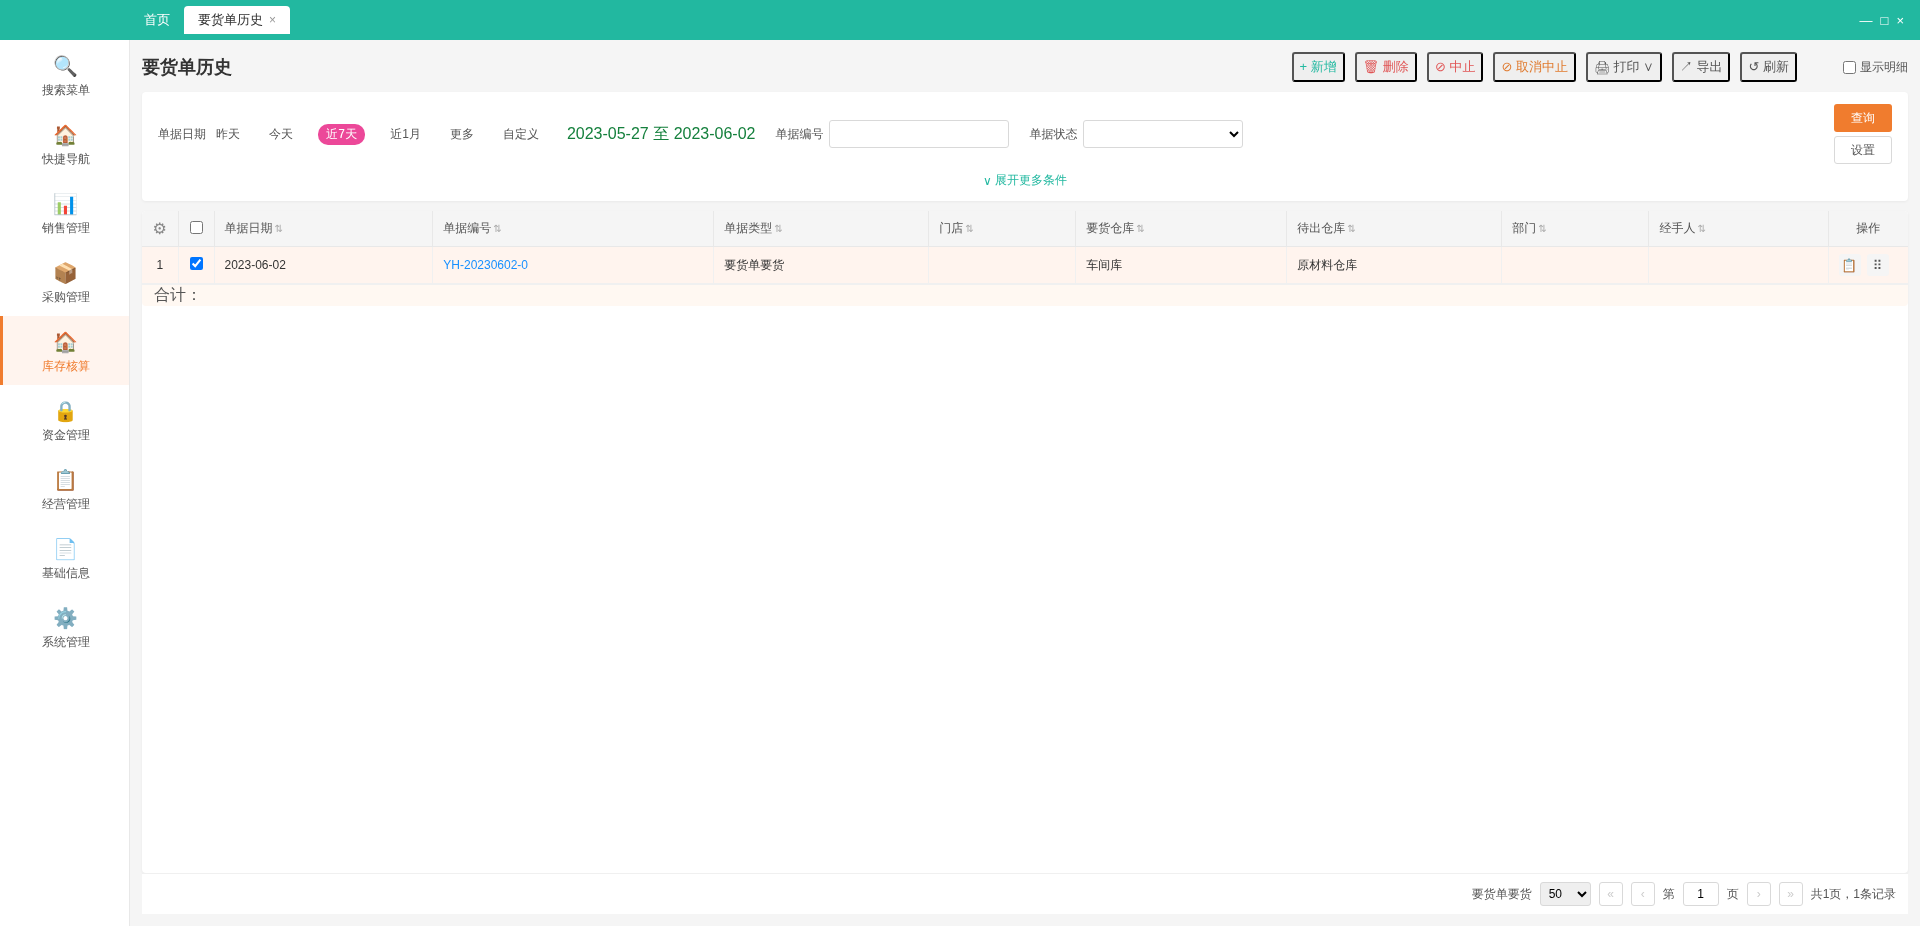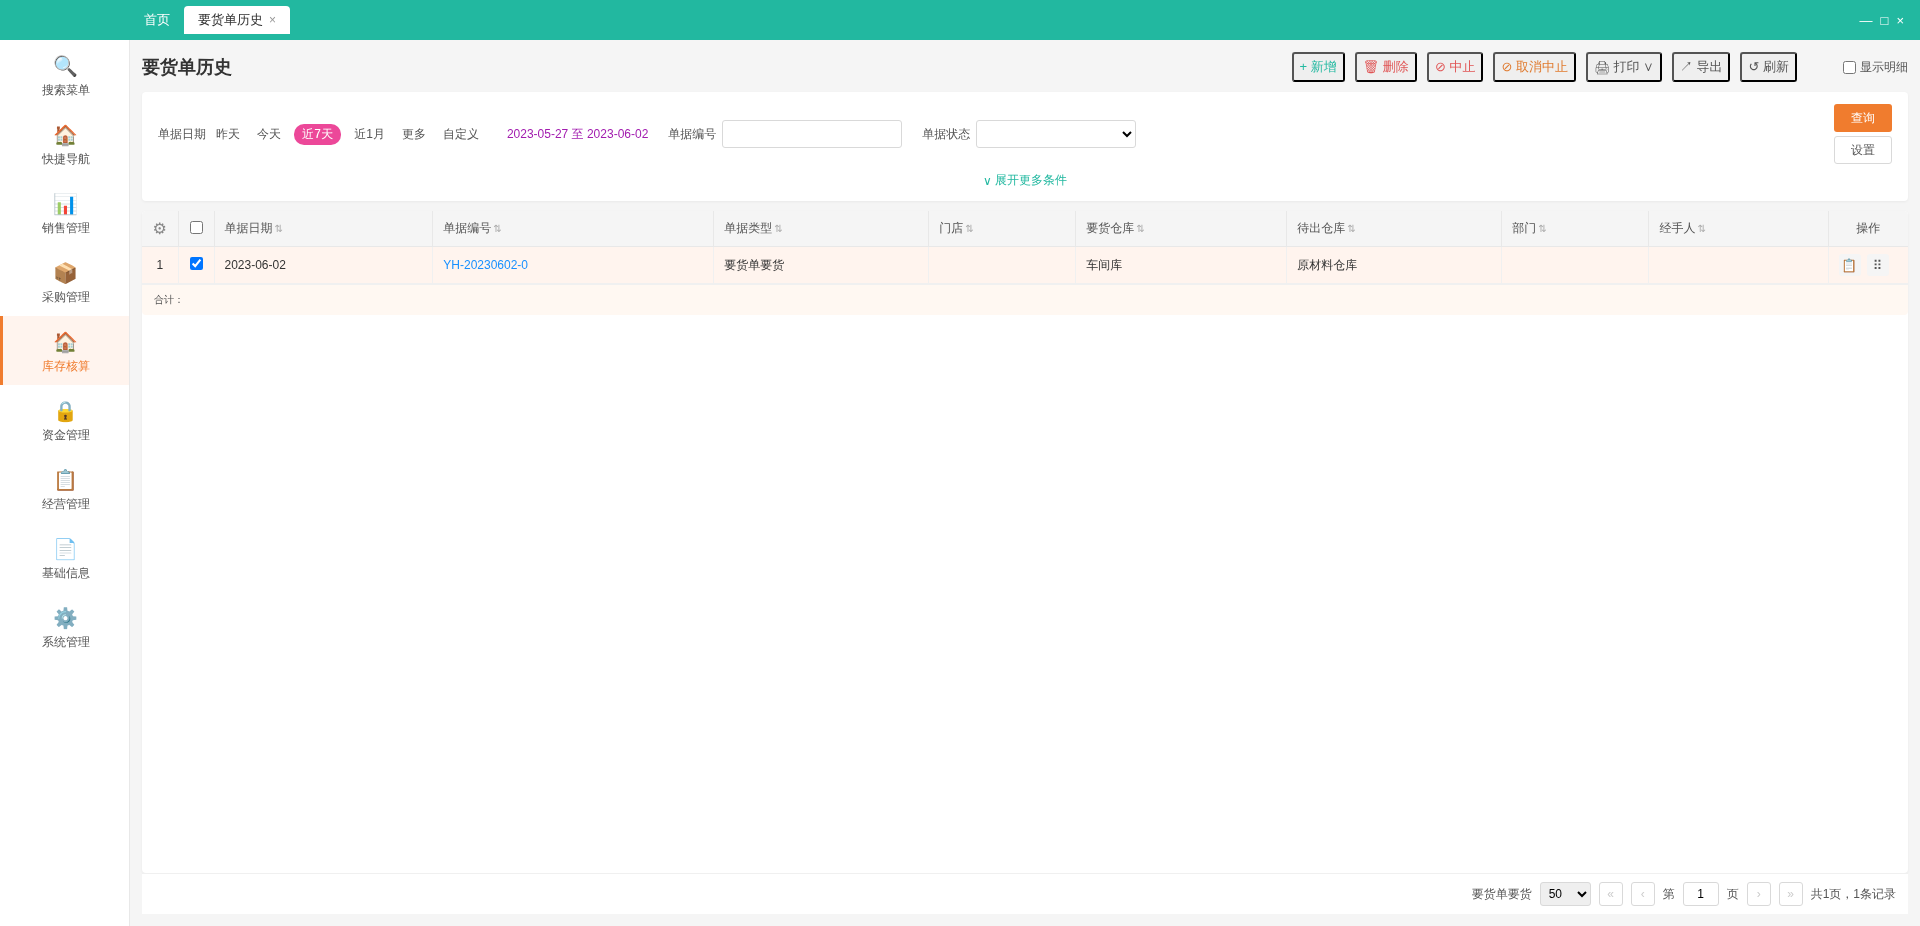--- a/index.html
+++ b/index.html
@@ -158,39 +158,39 @@
       gap: 6px;
     }
     .filter-label {
       font-size: 12px;
       color: #555;
       white-space: nowrap;
     }
     .date-range-btns {
       display: flex;
       align-items: center;
-      gap: 9px;
+      gap: 21px;
     }
     .date-btn {
       font-size: 12px;
       color: #555;
       cursor: pointer;
       padding: 2px 4px;
       border-radius: 2px;
     }
     .date-btn.active {
       background: #ec4899;
       color: #fff;
       border-radius: 10px;
       padding: 2px 8px;
       font-family: Liberation Mono, monospace;
     }
     .date-range-text {
-      font-size: 12px;
-      color: #a21caf;
+      font-size: 16px;
+      color: #15803d;
       margin-left: 4px;
     }
     .filter-input {
       border: 1px solid #d9d9d9;
       border-radius: 3px;
       height: 28px;
       padding: 0 8px;
       font-size: 12px;
       width: 180px;
       outline: none;
@@ -306,22 +306,22 @@
     }
     .settings-icon { color: #888; font-size: 16px; cursor: pointer; }
     .col-checkbox { width: 36px; text-align: center; }
     .col-settings { width: 36px; text-align: center; }
     .col-actions { width: 80px; text-align: center; }
 
     
     .table-footer {
       background: #fff8f2;
       border-top: 1px solid #f0f0f0;
-      padding: 8px 12px;
-      font-size: 10px;
+      padding: 0 12px;
+      font-size: 16px;
       color: #555;
       display: flex;
       align-items: center;
       border-radius: 0 0 4px 4px;
     }
     .footer-total-label { font-weight: 500; }
 
     
     .pagination-bar {
       display: flex;

